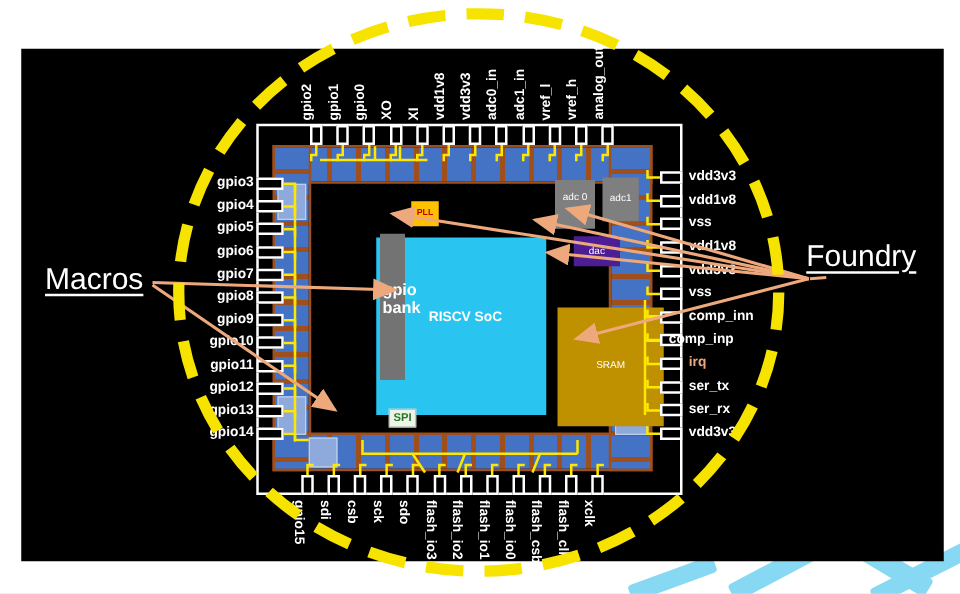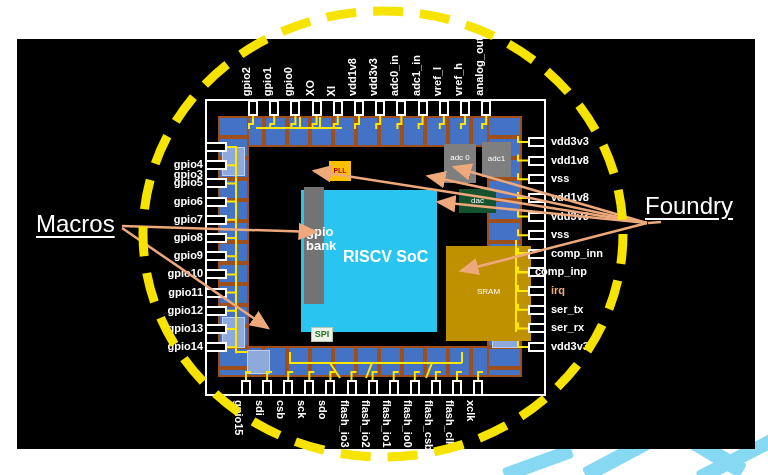--- a/index.html
+++ b/index.html
@@ -44,35 +44,35 @@
     <div class="ring h" style="left:218px;top:346px;width:304px;height:31px;"></div>
     <div class="ring v" style="left:218px;top:116px;width:31px;height:261px;"></div>
     <div class="ring v" style="left:487px;top:116px;width:35px;height:261px;"></div>
     <div class="litepad" style="left:222px;top:147px;width:23px;height:29px;"></div>
     <div class="litepad" style="left:222px;top:317px;width:23px;height:31px;"></div>
     <div class="litepad" style="left:247px;top:350px;width:23px;height:24px;"></div>
     <div class="litepad" style="left:492px;top:273px;width:26px;height:24px;"></div>
     <div class="litepad" style="left:492px;top:323px;width:26px;height:25px;"></div>
 
     <div class="block" style="left:261px;top:190px;width:136px;height:142px;background:#29c5f0;">
-      <div class="blabel" style="position:absolute;left:42px;top:58px;font-size:16px;font-weight:700;">RISCV SoC</div>
+      <div class="blabel" style="position:absolute;left:42px;top:58px;font-size:11px;font-weight:700;">RISCV SoC</div>
     </div>
     <div class="block" style="left:264px;top:187px;width:20px;height:117px;background:#737373;">
       <div class="blabel" style="position:absolute;left:2px;top:38px;font-size:13px;font-weight:600;width:30px;">gpio bank</div>
     </div>
     <div class="block" style="left:289px;top:161px;width:22px;height:20px;background:#ffc000;text-align:center;">
       <div style="color:#c00000;font-size:7px;font-weight:700;margin-top:6px;">PLL</div>
     </div>
     <div class="block" style="left:404px;top:144px;width:32px;height:39px;background:#7f7f7f;text-align:center;">
       <div class="blabel" style="font-size:8px;margin-top:10px;width:20px;margin-left:6px;">adc 0</div>
     </div>
     <div class="block" style="left:442px;top:142px;width:29px;height:35px;background:#7f7f7f;text-align:center;">
       <div class="blabel" style="font-size:8px;margin-top:13px;">adc1</div>
     </div>
-    <div class="block" style="left:419px;top:189px;width:37px;height:24px;background:#14532d;text-align:center;">
+    <div class="block" style="left:419px;top:189px;width:37px;height:24px;background:#4c1d95;text-align:center;">
       <div class="blabel" style="font-size:8px;margin-top:8px;">dac</div>
     </div>
     <div class="block" style="left:406px;top:246px;width:85px;height:95px;background:#bf9000;text-align:center;">
       <div class="blabel" style="font-size:8px;margin-top:42px;">SRAM</div>
     </div>
     <div class="block" style="left:271px;top:327px;width:22px;height:15px;background:#eef3ea;border:1px solid #b9c6b2;text-align:center;">
       <div style="color:#1f7a1f;font-size:9px;font-weight:700;margin-top:1px;">SPI</div>
     </div>
 
   <div class="stub" style="left: 248px; top: 100px; width: 10px; height: 16px;"></div>
@@ -93,21 +93,21 @@
       <div class="plabel v-up" style="left: 388.4px; bottom: 379px;">adc0_in</div>
       <div class="stub" style="left: 417.6px; top: 100px; width: 10px; height: 16px;"></div>
       <div class="plabel v-up" style="left: 409.6px; bottom: 379px;">adc1_in</div>
       <div class="stub" style="left: 438.8px; top: 100px; width: 10px; height: 16px;"></div>
       <div class="plabel v-up" style="left: 430.8px; bottom: 379px;">vref_l</div>
       <div class="stub" style="left: 460px; top: 100px; width: 10px; height: 16px;"></div>
       <div class="plabel v-up" style="left: 452px; bottom: 379px;">vref_h</div>
       <div class="stub" style="left: 481.2px; top: 100px; width: 10px; height: 16px;"></div>
       <div class="plabel v-up" style="left: 473.2px; bottom: 379px;">analog_out</div>
       <div class="stub" style="left: 205px; top: 142px; width: 22px; height: 10px;"></div>
-      <div class="plabel" style="right: 565px; top: 140px; margin-top: 28px;">gpio3</div>
+      <div class="plabel" style="right: 565px; top: 140px;">gpio3</div>
       <div class="stub" style="left: 205px; top: 160.2px; width: 22px; height: 10px;"></div>
       <div class="plabel" style="right: 565px; top: 158.2px;">gpio4</div>
       <div class="stub" style="left: 205px; top: 178.4px; width: 22px; height: 10px;"></div>
       <div class="plabel" style="right: 565px; top: 176.4px;">gpio5</div>
       <div class="stub" style="left: 205px; top: 196.6px; width: 22px; height: 10px;"></div>
       <div class="plabel" style="right: 565px; top: 194.6px;">gpio6</div>
       <div class="stub" style="left: 205px; top: 214.8px; width: 22px; height: 10px;"></div>
       <div class="plabel" style="right: 565px; top: 212.8px;">gpio7</div>
       <div class="stub" style="left: 205px; top: 233px; width: 22px; height: 10px;"></div>
       <div class="plabel" style="right: 565px; top: 231px;">gpio8</div>

